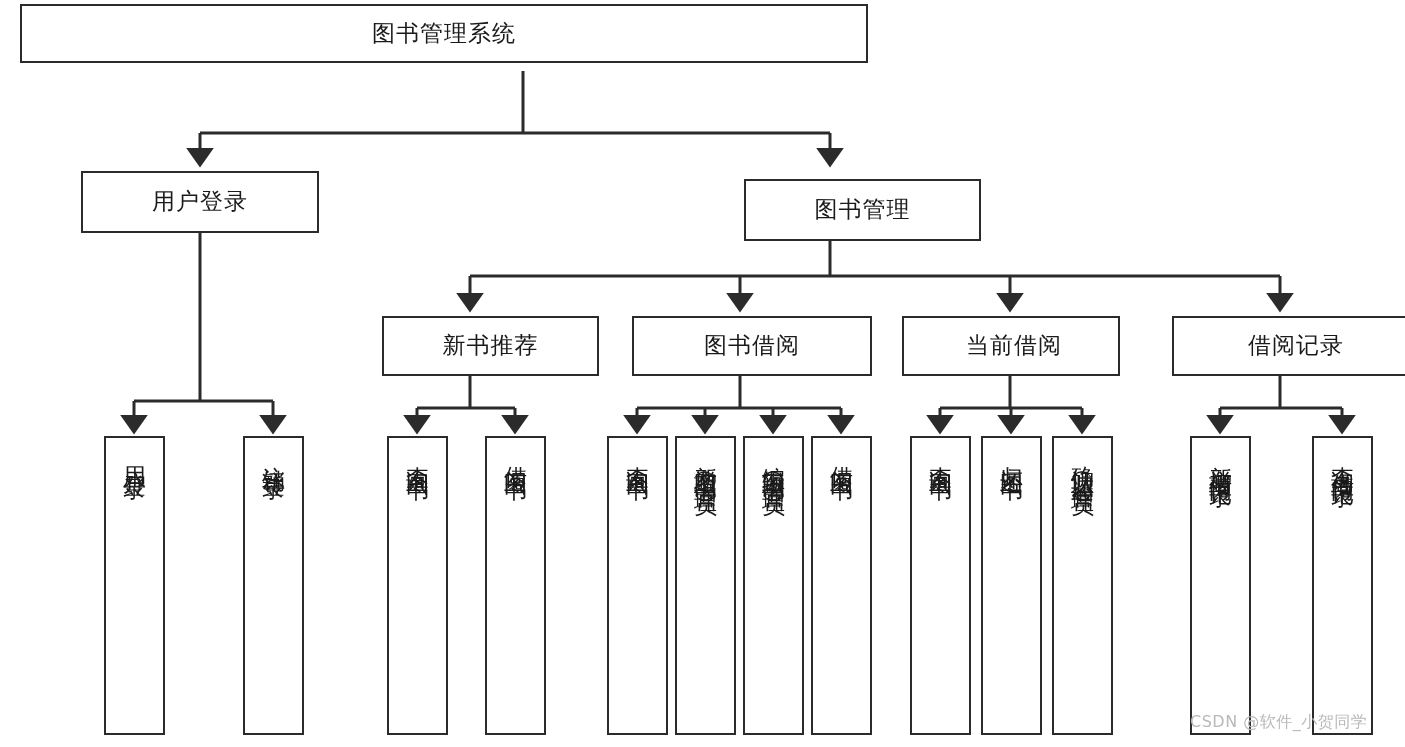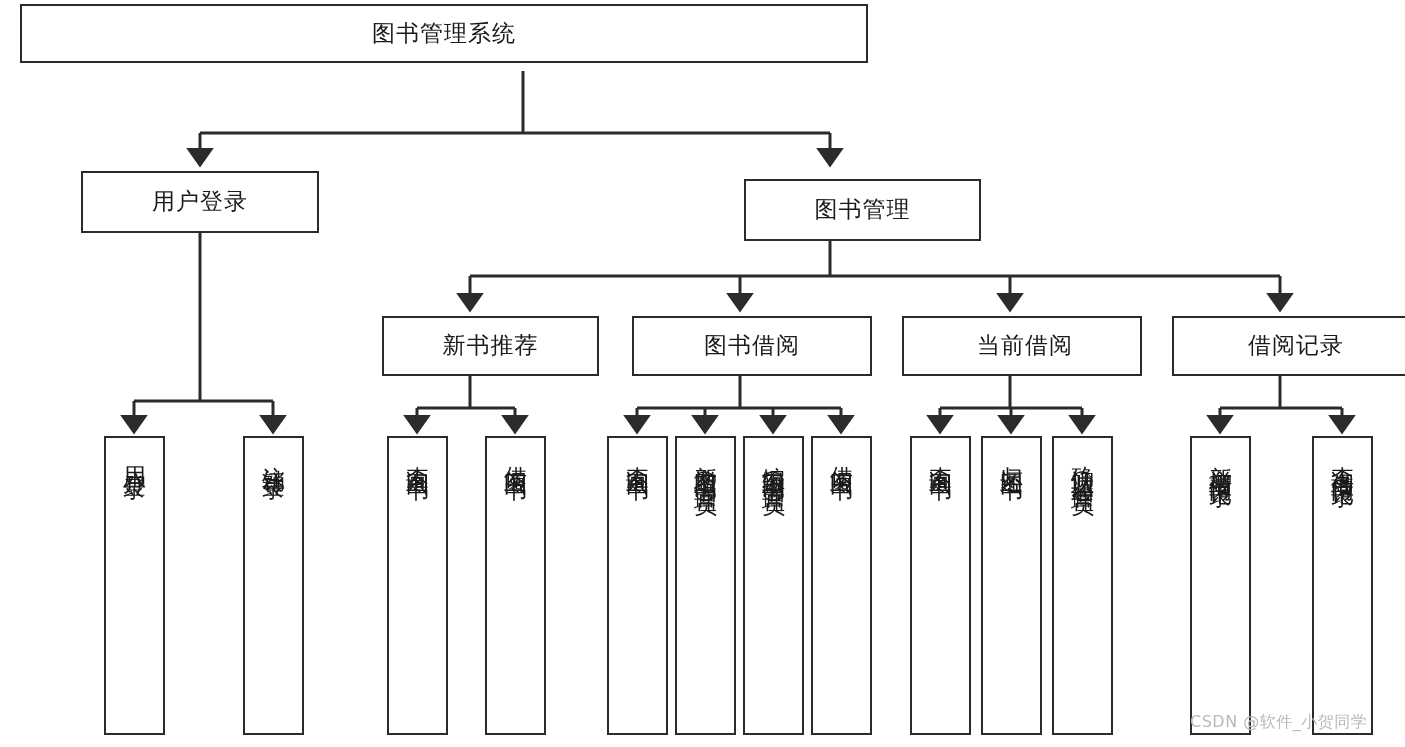--- a/index.html
+++ b/index.html
@@ -127,21 +127,21 @@
   <div class="node node-h" id="node-l2-1" style="left: 744px; top: 171px; width: 237px; height: 62px; margin-top: 8px;">
     <span class="label">图书管理</span>
   </div>
 
   <div class="node node-h" id="node-l3-0" style="left: 362px; top: 316px; width: 217px; height: 60px; margin-left: 20px;">
     <span class="label">新书推荐</span>
   </div>
   <div class="node node-h" id="node-l3-1" style="left: 632px; top: 316px; width: 240px; height: 60px;">
     <span class="label">图书借阅</span>
   </div>
-  <div class="node node-h" id="node-l3-2" style="left: 902px; top: 316px; width: 240px; height: 60px; padding-left: 6px;">
+  <div class="node node-h" id="node-l3-2" style="left: 902px; top: 316px; width: 218px; height: 60px; padding-left: 6px;">
     <span class="label">当前借阅</span>
   </div>
   <div class="node node-h" id="node-l3-3" style="left: 1172px; top: 316px; width: 248px; height: 60px;">
     <span class="label">借阅记录</span>
   </div>
 
   <div class="node node-v" id="node-leaf-0" style="left: 104px; top: 436px; width: 61px; height: 299px;">
     <span class="label">用户登录</span>
   </div>
   <div class="node node-v" id="node-leaf-1" style="left: 243px; top: 436px; width: 61px; height: 299px;">

